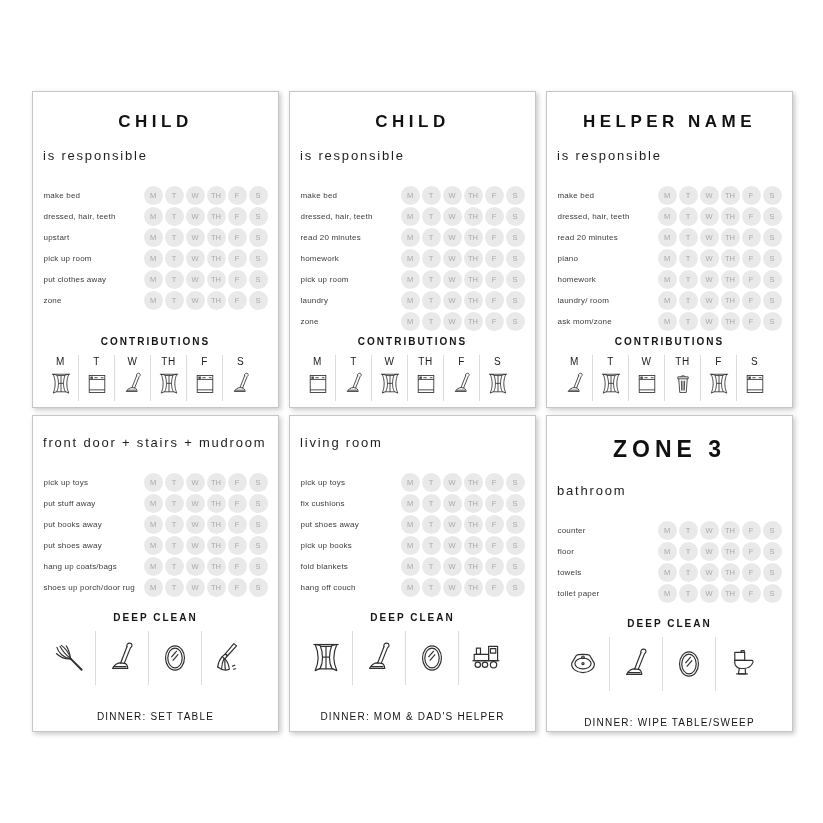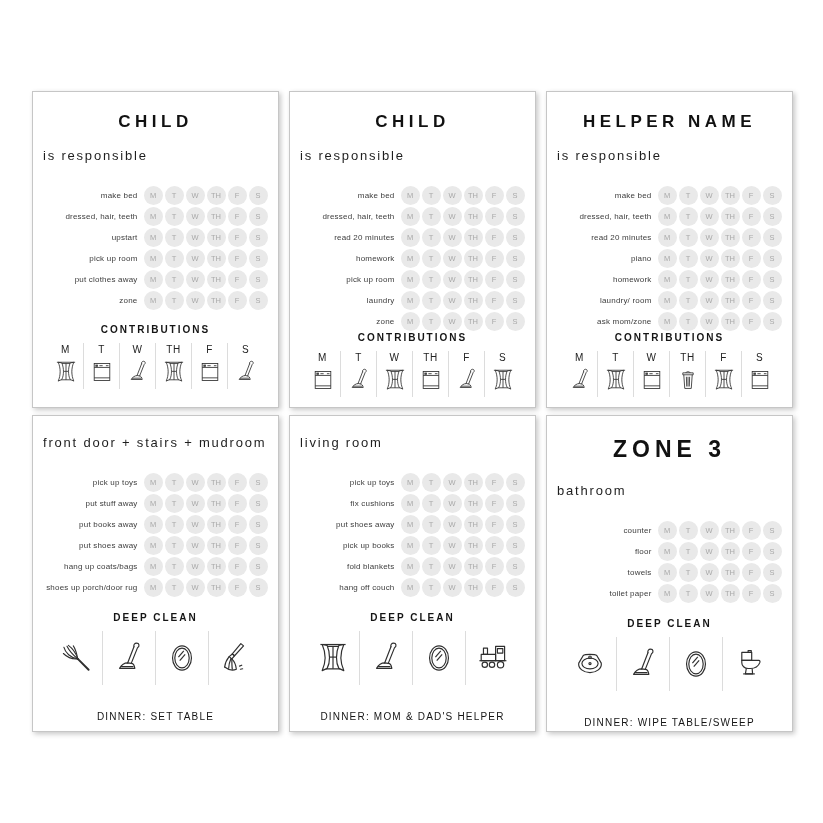--- a/index.html
+++ b/index.html
@@ -2,35 +2,35 @@
 <html style="--page-bg: #ffffff; --card-border: #c6c6c6; --circle-fill: #e9e9e9; --circle-letter: #a9a9a9; --divider: #dcdcdc; --heading-text: #111111; --task-text: #3c3c3c; --icon-stroke: #2f2f2f;"><head>
 <meta charset="utf-8">
 <style>
   html,body{margin:0;padding:0;background:#fff;}
   .sheet{position:relative;width:823px;height:823px;background:var(--page-bg,#ffffff);overflow:hidden;
          font-family:"Liberation Sans",sans-serif;}
   .grid{position:absolute;left:32px;top:91px;display:grid;
         grid-template-columns:repeat(3,247px);grid-auto-rows:317px;column-gap:10px;row-gap:7px;}
   .card{box-sizing:border-box;background:#fff;border:1px solid var(--card-border,#c6c6c6);
         box-shadow:2px 2px 5px rgba(0,0,0,.22);display:flex;flex-direction:column;
-        padding:14px 10px 14px;}
+        padding:14px 10px 2px;}
   .title{text-align:center;font-weight:800;color:var(--heading-text,#111);margin-top:6px;white-space:nowrap;}
   .card--child .title{font-size:17px;letter-spacing:4.5px;}
   .card--zone .title{font-size:23px;letter-spacing:5px;}
   .subtitle{font-weight:400;color:#1e1e1e;font-size:13px;letter-spacing:1.8px;
             margin-top:5px;white-space:nowrap;}
   .tasks{margin-top:11px;display:flex;flex-direction:column;align-items:center;}
   .task-row{display:flex;align-items:center;height:21px;}
-  .task-label{width:100px;text-align:right;font-size:8px;color:var(--task-text,#3c3c3c);
+  .task-label{width:100px;text-align:left;font-size:8px;color:var(--task-text,#3c3c3c);
               letter-spacing:.2px;padding-right:6px;box-sizing:border-box;white-space:nowrap;}
   .circles{display:flex;gap:2px;}
   .circle{width:19px;height:19px;border-radius:50%;background:var(--circle-fill,#e9e9e9);
           color:var(--circle-letter,#a9a9a9);font-size:7.5px;display:flex;align-items:center;
           justify-content:center;}
-  .bottom{display:flex;flex-direction:column;align-items:center;}
+  .bottom{display:flex;flex-direction:column;}
   .card--child .bottom{margin-top:auto;padding-bottom:4px;}
   .card--zone .bottom{margin-top:14px;}
   .section-label{text-align:center;font-weight:800;color:#151515;font-size:10px;letter-spacing:2px;}
   .cols{display:flex;margin-top:8px;}
   .col{display:flex;flex-direction:column;align-items:center;justify-content:flex-start;}
   .cols-6 .col{width:35px;padding:1px 0 4px;}
   .cols-4 .col{width:52px;height:54px;justify-content:center;}
   .col + .col{border-left:1px solid var(--divider,#dcdcdc);}
   .col-day{font-size:10px;color:#222;letter-spacing:.5px;margin-bottom:4px;}
   .cols-6 .icon{width:26px;height:26px;}

